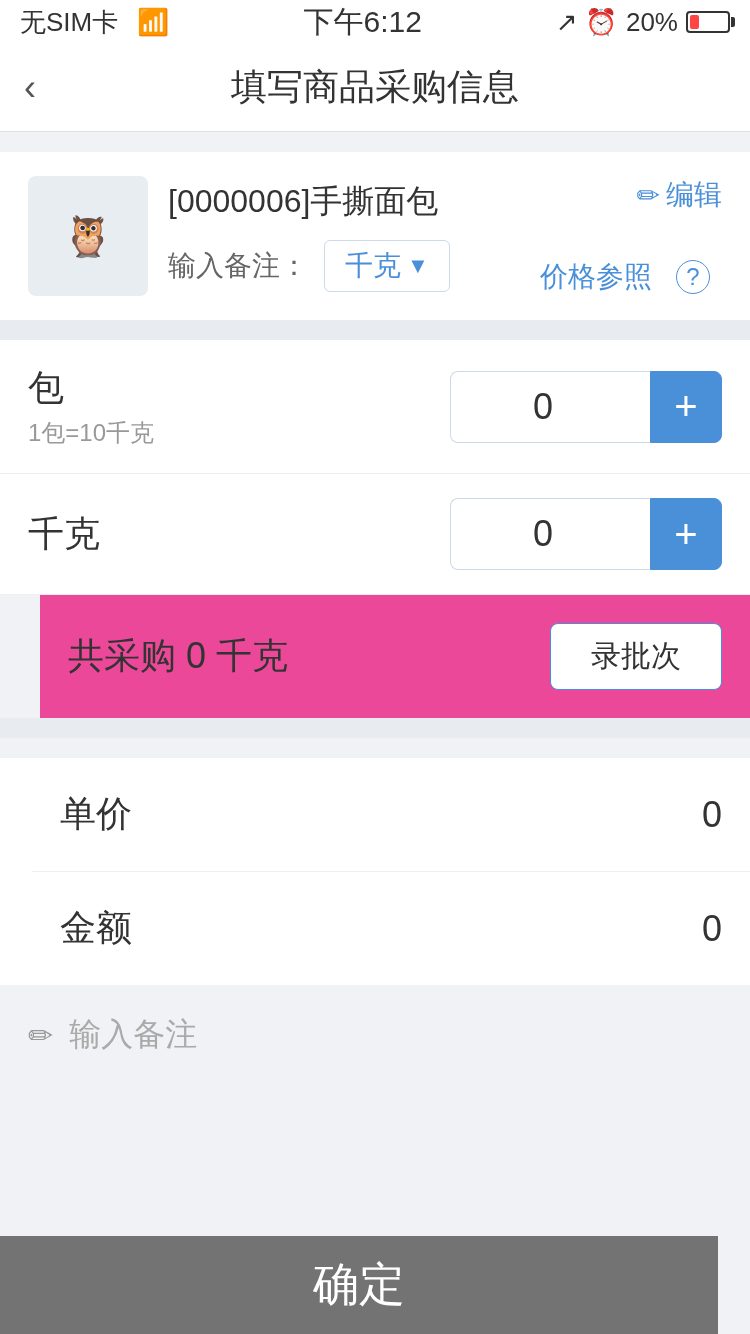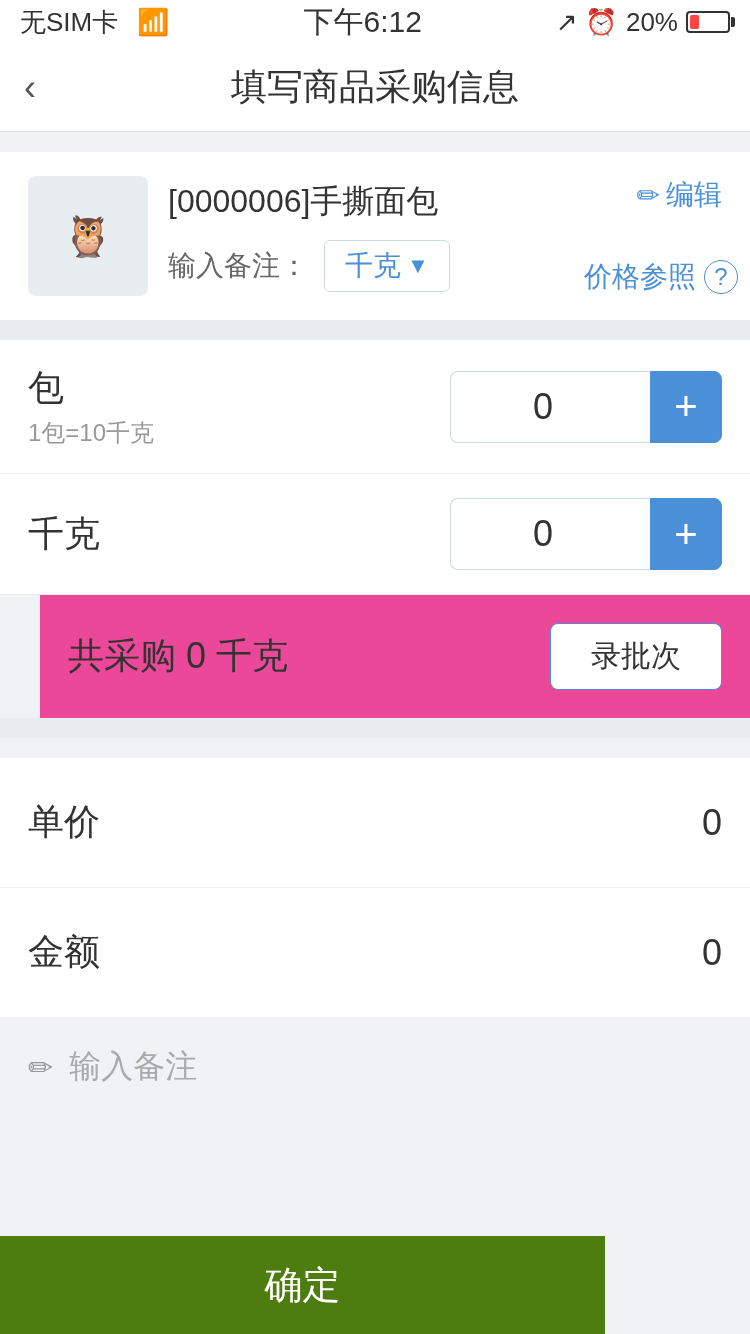--- a/index.html
+++ b/index.html
@@ -138,26 +138,26 @@
       right: 28px;
       color: #4a90d9;
       font-size: 28px;
       display: flex;
       align-items: center;
       gap: 6px;
     }
     .price-ref {
       position: absolute;
       bottom: 24px;
-      right: 12px;
+      right: 40px;
       color: #4a90d9;
       font-size: 28px;
       display: flex;
       align-items: center;
-      gap: 8px;
+      gap: 24px;
     }
 
     
     .section-divider {
       height: 20px;
       background: #e8ecf0;
     }
 
     
     .input-section {
@@ -239,22 +239,23 @@
 
     
     .price-section {
       background: #fff;
       margin-top: 20px;
     }
     .price-row {
       display: flex;
       align-items: center;
       justify-content: space-between;
-      padding: 40px 28px;
+      padding: 32px 28px;
       border-bottom: 1px solid #eee;
+      margin-left: 32px;
     }
     .price-row:last-child {
       border-bottom: none;
       align-items: center;
     }
     .price-label {
       font-size: 36px;
       color: #333;
     }
     .price-value {
@@ -285,25 +286,25 @@
       background: #f0f2f5;
       flex: 1;
       min-height: 300px;
     }
 
     
     .confirm-btn {
       position: fixed;
       bottom: 0;
       left: 0;
-      width: 605px;
+      width: 718px;
       height: 98px;
-      background: #4d7c0f;
+      background: #737373;
       color: #fff;
-      font-size: 38px;
+      font-size: 46px;
       display: flex;
       align-items: center;
       justify-content: center;
       cursor: pointer;
     }
 
     
     .wifi-icon { font-size: 26px; }
   </style>
 </head>

